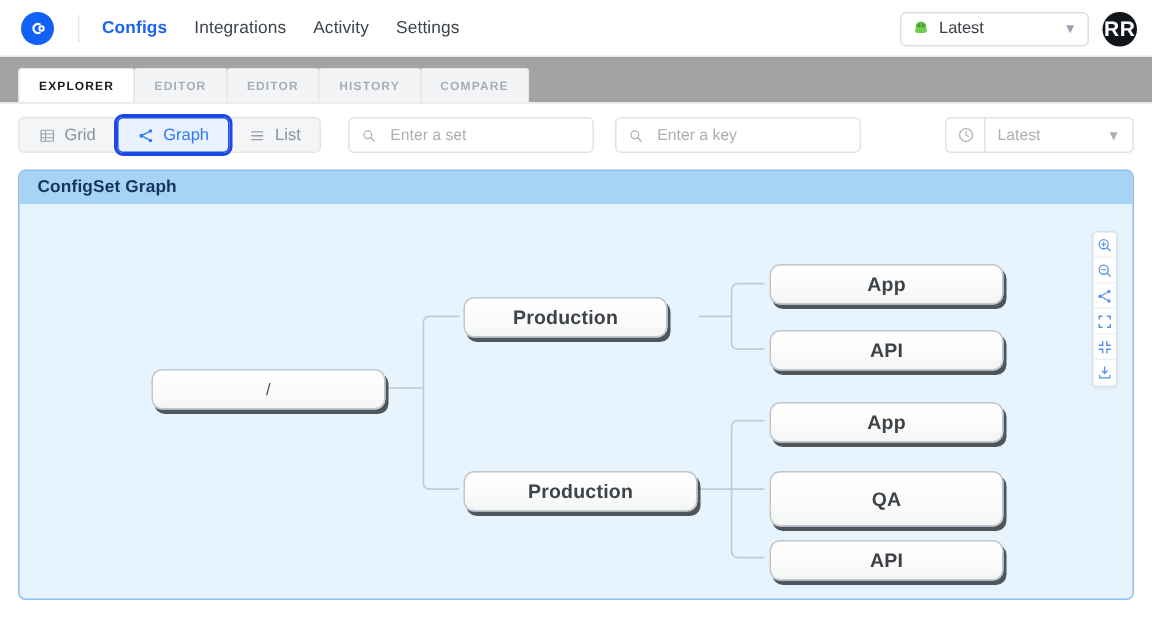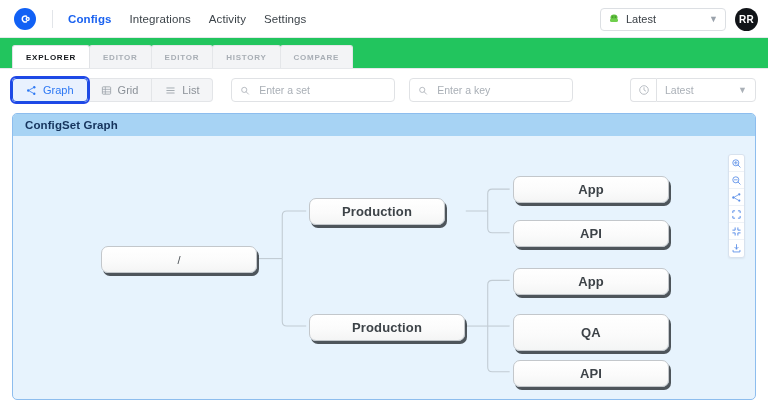--- a/index.html
+++ b/index.html
@@ -49,29 +49,29 @@
     width: 126px; height: 23px;
     border: 1px solid #dcdfe3; border-radius: 4px;
     background: #fff; padding: 0 7px; cursor: pointer;
   }
   .ws-icon { width: 12px; height: 12px; flex: none; margin-right: 6px; }
   .ws-label { font-size: 11px; color: #3a4046; flex: 1; }
   .ws-caret { color: #9aa2ab; font-size: 9px; line-height: 1; }
   .avatar {
     width: 23px; height: 23px; border-radius: 50%;
     background: #111418; color: #fff;
-    font-size: 10px; font-weight: bold; letter-spacing: .3px;
+    font-size: 14px; font-weight: bold; letter-spacing: .3px;
     display: flex; align-items: center; justify-content: center;
     cursor: pointer; flex: none;
   }
 
   
   .tabstrip {
     height: 31px; width: 100%;
-    background: #22c55e;
+    background: #a3a3a3;
     border-bottom: 1px solid #e6e8eb;
     display: flex; align-items: flex-end;
     padding-left: 12px;
   }
   .tab {
     height: 23px; padding: 0 13px;
     display: flex; align-items: center;
     font-size: 8px; font-weight: bold; letter-spacing: .75px;
     color: #a8aeb5;
     border: 1px solid #e4e6e9; border-bottom: none;
@@ -258,38 +258,38 @@
     <div class="tab active">EXPLORER</div>
     <div class="tab">EDITOR</div>
     <div class="tab">EDITOR</div>
     <div class="tab">HISTORY</div>
     <div class="tab">COMPARE</div>
   </div>
 
   <div class="toolbar">
 
     <div class="segmented">
+      <div class="seg-btn">
+        <svg class="seg-ico" viewBox="0 0 24 24" aria-hidden="true">
+          <rect x="3" y="4" width="18" height="16" rx="1.6" fill="none" stroke="#9aa1a8" stroke-width="1.8"></rect>
+          <path d="M3 9.5h18M3 15h18M9.5 4v16" stroke="#9aa1a8" stroke-width="1.6"></path>
+        </svg>
+        <span>Grid</span>
+      </div>
       <div class="seg-btn active">
         <svg class="seg-ico" viewBox="0 0 24 24" aria-hidden="true">
           <circle cx="18" cy="5" r="2.6" fill="#2d78f4"></circle>
           <circle cx="18" cy="19" r="2.6" fill="#2d78f4"></circle>
           <circle cx="5" cy="12" r="2.8" fill="#2d78f4"></circle>
           <path d="M7.4 10.7 15.6 6.3M7.4 13.3 15.6 17.7" stroke="#2d78f4" stroke-width="1.8"></path>
         </svg>
         <span>Graph</span>
       </div>
       <div class="seg-btn">
         <svg class="seg-ico" viewBox="0 0 24 24" aria-hidden="true">
-          <rect x="3" y="4" width="18" height="16" rx="1.6" fill="none" stroke="#9aa1a8" stroke-width="1.8"></rect>
-          <path d="M3 9.5h18M3 15h18M9.5 4v16" stroke="#9aa1a8" stroke-width="1.6"></path>
-        </svg>
-        <span>Grid</span>
-      </div>
-      <div class="seg-btn">
-        <svg class="seg-ico" viewBox="0 0 24 24" aria-hidden="true">
           <path d="M4 6.5h16M4 12h16M4 17.5h16" stroke="#9aa1a8" stroke-width="1.9" stroke-linecap="round"></path>
         </svg>
         <span>List</span>
       </div>
     </div>
 
     <div class="searchbox">
       <svg width="11" height="11" viewBox="0 0 24 24" aria-hidden="true">
         <circle cx="10.5" cy="10.5" r="6.4" fill="none" stroke="#a9afb6" stroke-width="2"></circle>
         <path d="M15.3 15.3 21 21" stroke="#a9afb6" stroke-width="2" stroke-linecap="round"></path>

